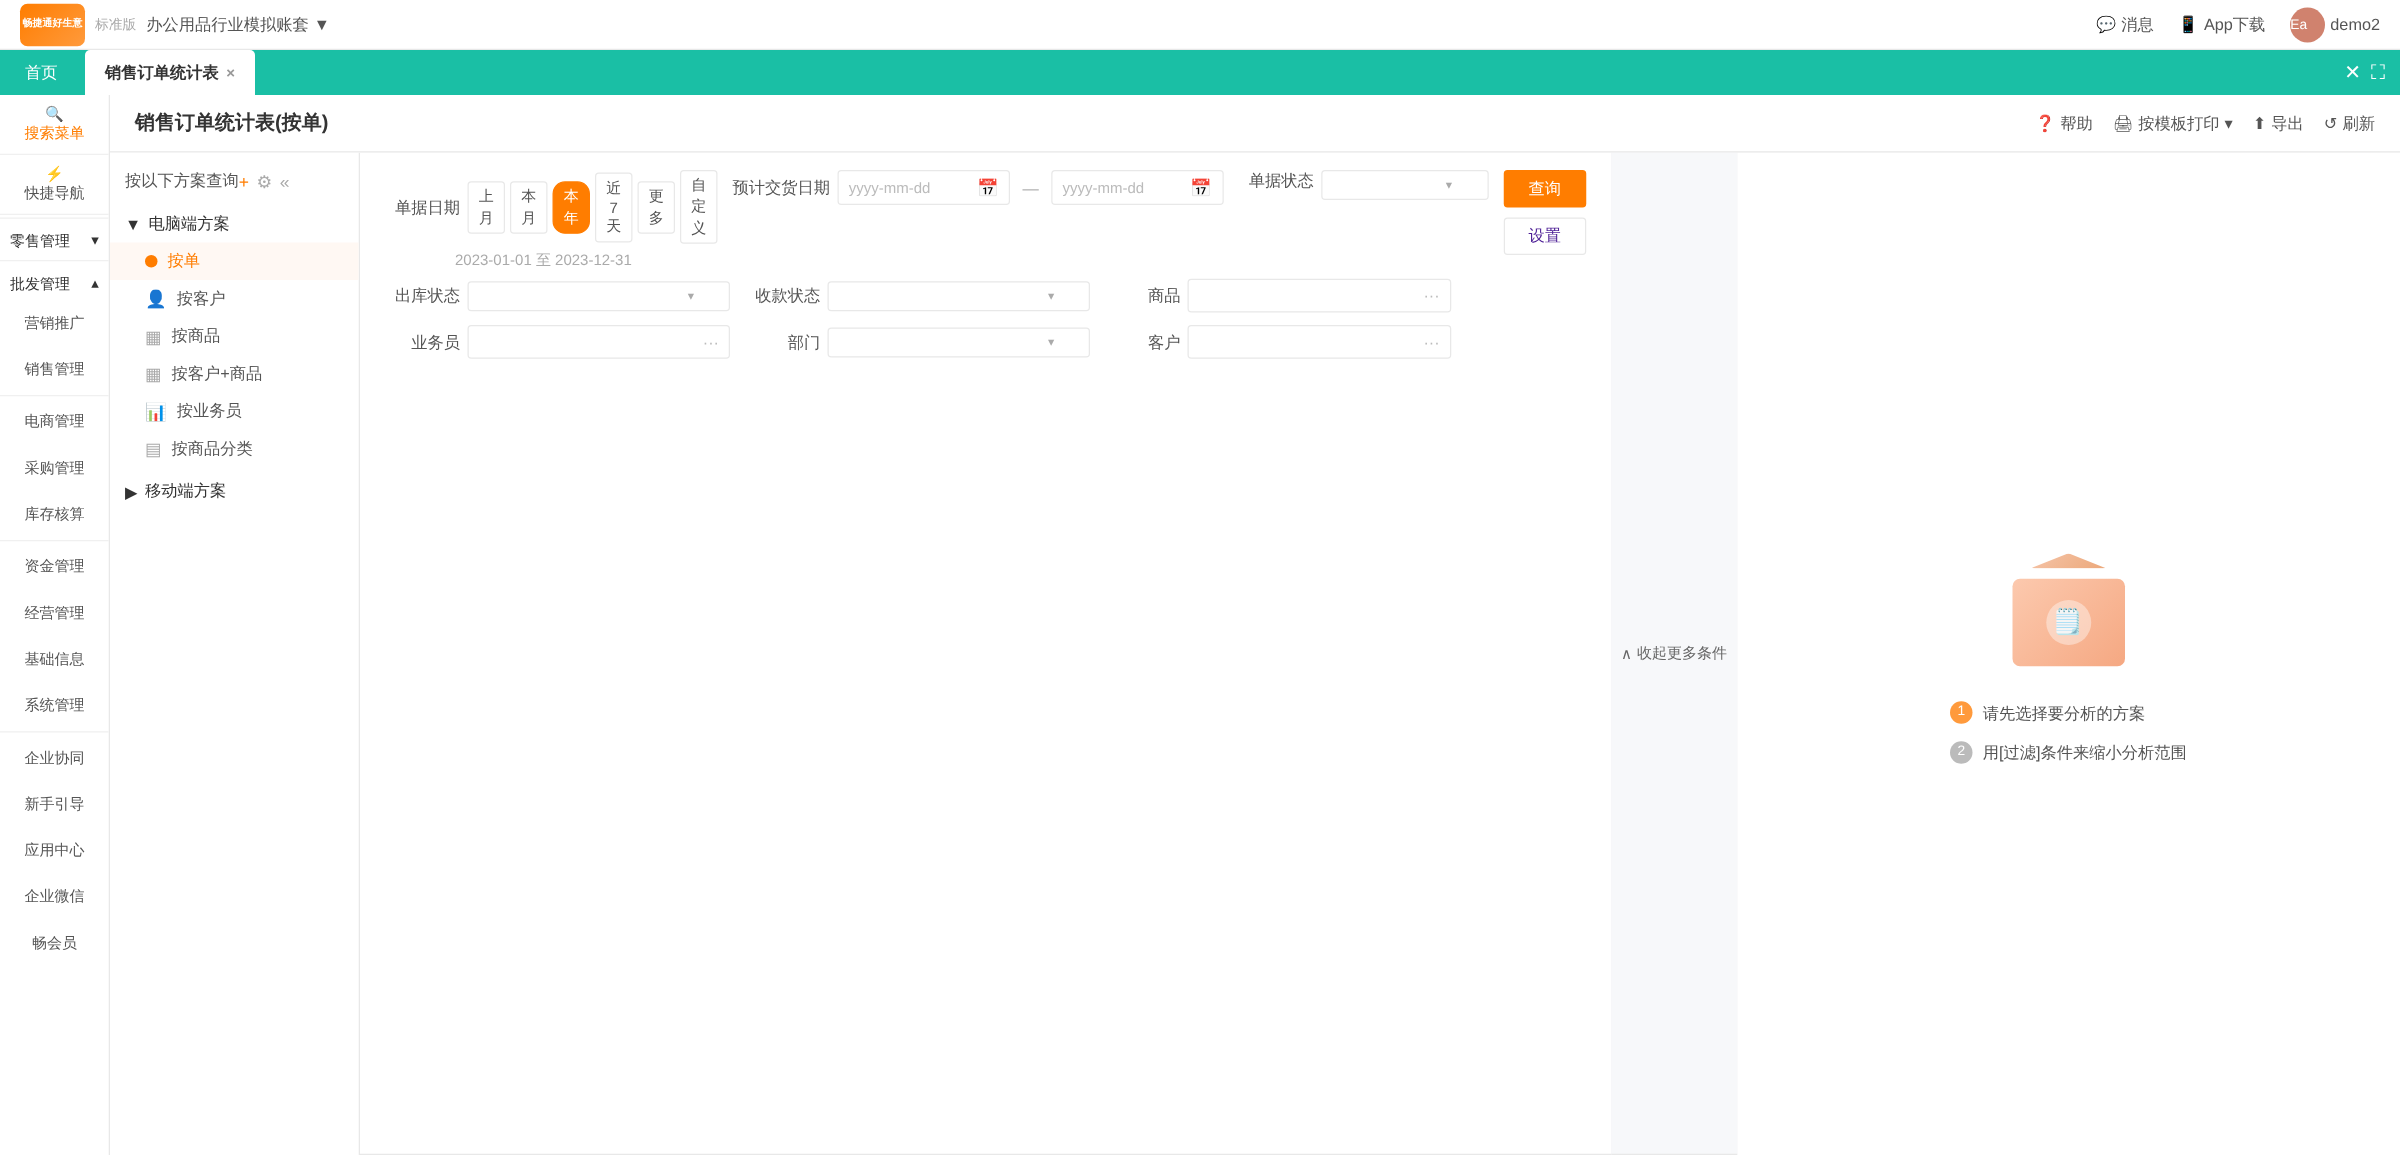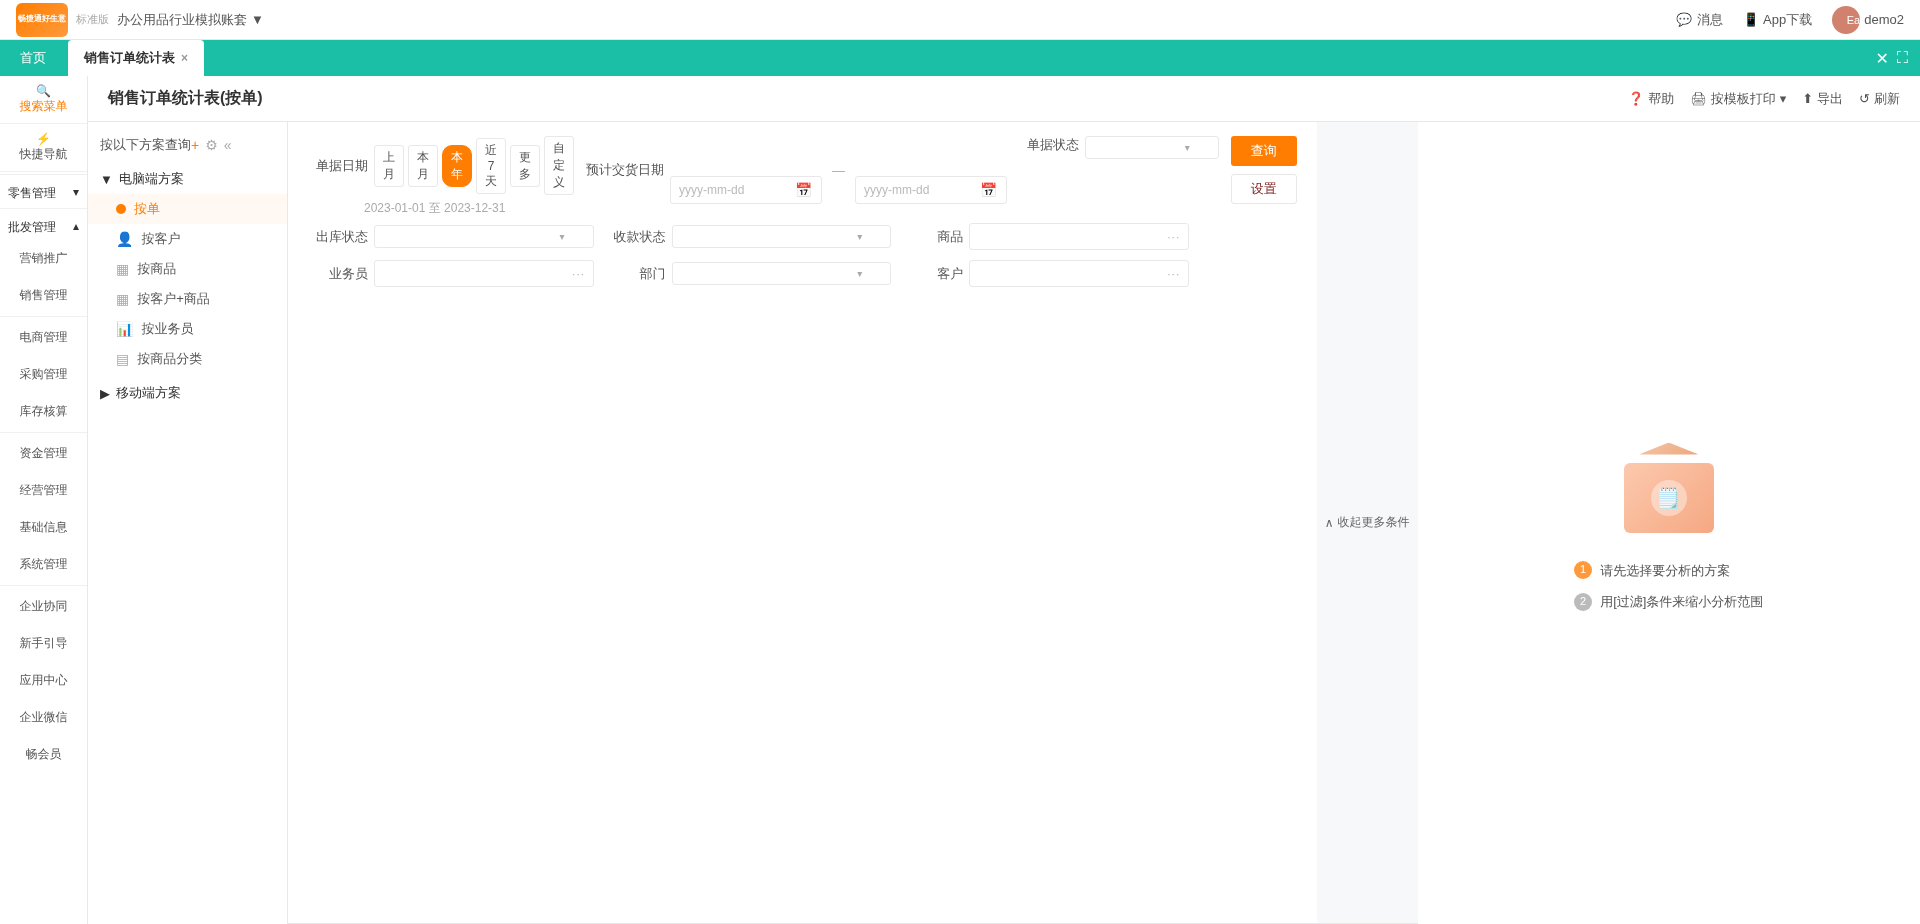--- a/index.html
+++ b/index.html
@@ -19,21 +19,21 @@
     .logo-box {
       width: 52px; height: 34px;
       background: linear-gradient(135deg, #ff7d00, #ff9a3c);
       border-radius: 6px;
       display: flex; align-items: center; justify-content: center;
       font-size: 10px; color: #fff; font-weight: bold; text-align: center; line-height: 1.2;
     }
     .topbar-dropdown { display: flex; align-items: center; gap: 4px; color: #555; cursor: pointer; }
     .topbar-right { display: flex; align-items: center; gap: 20px; color: #555; font-size: 13px; }
     .topbar-right-item { display: flex; align-items: center; gap: 4px; cursor: pointer; }
-    .avatar { width: 28px; height: 28px; border-radius: 50%; background: #d0826e; display: flex; align-items: center; justify-content: flex-end; color: #fff; font-size: 11px; }
+    .avatar { width: 28px; height: 28px; border-radius: 50%; background: #d0826e; display: flex; align-items: center; justify-content: flex-start; color: #fff; font-size: 11px; }
 
     
     .tabbar {
       height: 36px;
       background: #1abfa5;
       display: flex;
       align-items: center;
       padding: 0 0 0 0;
     }
     .tab-home {
@@ -173,21 +173,21 @@
     }
     .date-btn.active { background: #ff7d00; color: #fff; border-color: #ff7d00; border-radius: 10px; }
     .filter-input {
       flex: 1; border: 1px solid #e8e8e8; border-radius: 3px;
       padding: 5px 8px; font-size: 13px; color: #aaa; background: #fff;
       min-width: 140px;
     }
     .filter-date-input {
       border: 1px solid #e8e8e8; border-radius: 3px;
       padding: 5px 8px; font-size: 12px; color: #aaa; background: #fff;
-      width: 152px; display: flex; align-items: center; justify-content: space-between; cursor: pointer; margin-top: 40px;
+      width: 138px; display: flex; align-items: center; justify-content: space-between; cursor: pointer;
     }
     .filter-date-sep { color: #aaa; padding: 0 4px; }
     .date-icon { color: #ff7d00; font-size: 14px; }
 
     
     .collapse-bar {
       text-align: center;
       padding: 8px;
       background: #f7f8fa;
       border-bottom: 1px solid #e8e8e8;
@@ -215,21 +215,21 @@
     }
     .step-circle.s1 { background: #ff9a3c; }
     .step-circle.s2 { background: #bbb; }
 
     
     .query-btn {
       background: #ff7d00; color: #fff; border: none;
       padding: 6px 20px; border-radius: 3px; font-size: 13px; cursor: pointer;
     }
     .settings-btn {
-      background: #fff; color: #7f1d1d; border: 1px solid #e8e8e8;
+      background: #fff; color: #4c1d95; border: 1px solid #e8e8e8;
       padding: 5px 16px; border-radius: 3px; font-size: 13px; cursor: pointer;
       margin-top: 4px;
     }
     .btn-group { display: flex; flex-direction: column; gap: 4px; }
 
     
     .scheme-label { font-size: 13px; color: #555; }
 
     
     .period-picker { display: flex; align-items: center; gap: 4px; }

